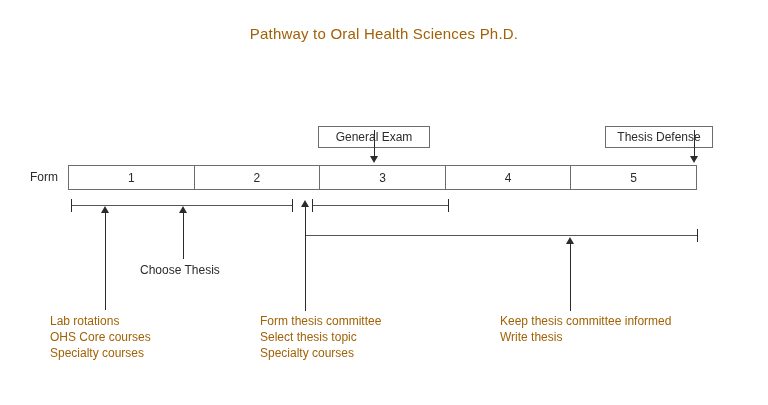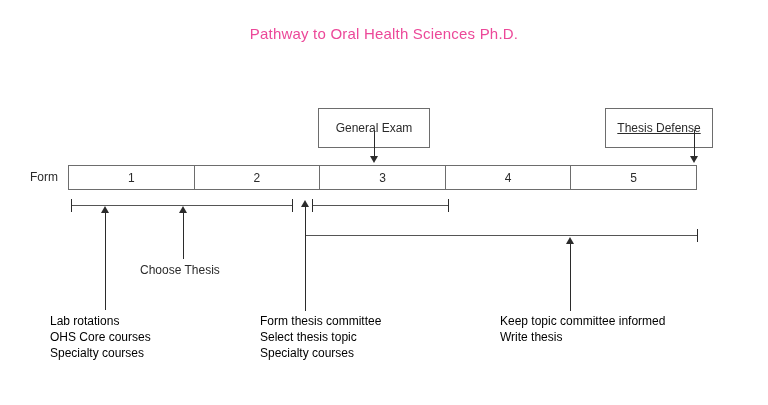--- a/index.html
+++ b/index.html
@@ -19,21 +19,21 @@
     overflow: hidden;
     background: #ffffff;
   }
   .title {
     position: absolute;
     left: 0;
     top: 25px;
     width: 768px;
     text-align: center;
     font-size: 15px;
-    color: #ec4899;
+    color: #a16207;
     letter-spacing: 0.2px;
   }
   
   .year-label {
     position: absolute;
     left: 30px;
     top: 170px;
     font-size: 12px;
     color: #2b2b2b;
   }
@@ -54,32 +54,33 @@
     display: flex;
     align-items: center;
     justify-content: center;
     font-size: 12px;
     color: #2b2b2b;
   }
   .bar-cell:last-child { border-right: none; }
   
   .callout {
     position: absolute;
-    height: 40px;
+    height: 22px;
     border: 1px solid #6d6d6d;
     box-sizing: border-box;
     display: flex;
     align-items: center;
     justify-content: center;
     font-size: 12px;
     background: #ffffff;
     color: #2b2b2b;
+    margin-top: 18px;
   }
   #callout-general-exam { left: 318px; top: 108px; width: 112px; }
-  #callout-thesis-defense { left: 605px; top: 108px; width: 108px; text-decoration: underline; }
+  #callout-thesis-defense { left: 605px; top: 108px; width: 108px; }
   
   .vline {
     position: absolute;
     width: 1px;
     background: #2b2b2b;
   }
   .hline {
     position: absolute;
     height: 1px;
     background: #555555;
@@ -96,21 +97,21 @@
     border-left: 4px solid transparent;
     border-right: 4px solid transparent;
   }
   .arrow-down { border-top: 7px solid #2b2b2b; }
   .arrow-up { border-bottom: 7px solid #2b2b2b; }
   
   .note {
     position: absolute;
     font-size: 12px;
     line-height: 16px;
-    color: #000000;
+    color: #a16207;
     white-space: nowrap;
   }
   .note div { white-space: nowrap; }
   .inline-label {
     position: absolute;
     font-size: 12px;
     color: #2b2b2b;
     white-space: nowrap;
   }
 </style>
@@ -183,17 +184,17 @@
     <div>Specialty courses</div>
   </div>
 
   <div class="note" style="left:260px; top:313px;">
     <div>Form thesis committee</div>
     <div>Select thesis topic</div>
     <div>Specialty courses</div>
   </div>
 
   <div class="note" style="left:500px; top:313px;">
-    <div>Keep topic committee informed</div>
+    <div>Keep thesis committee informed</div>
     <div>Write thesis</div>
   </div>
 
 </div>
 
 </body></html>

